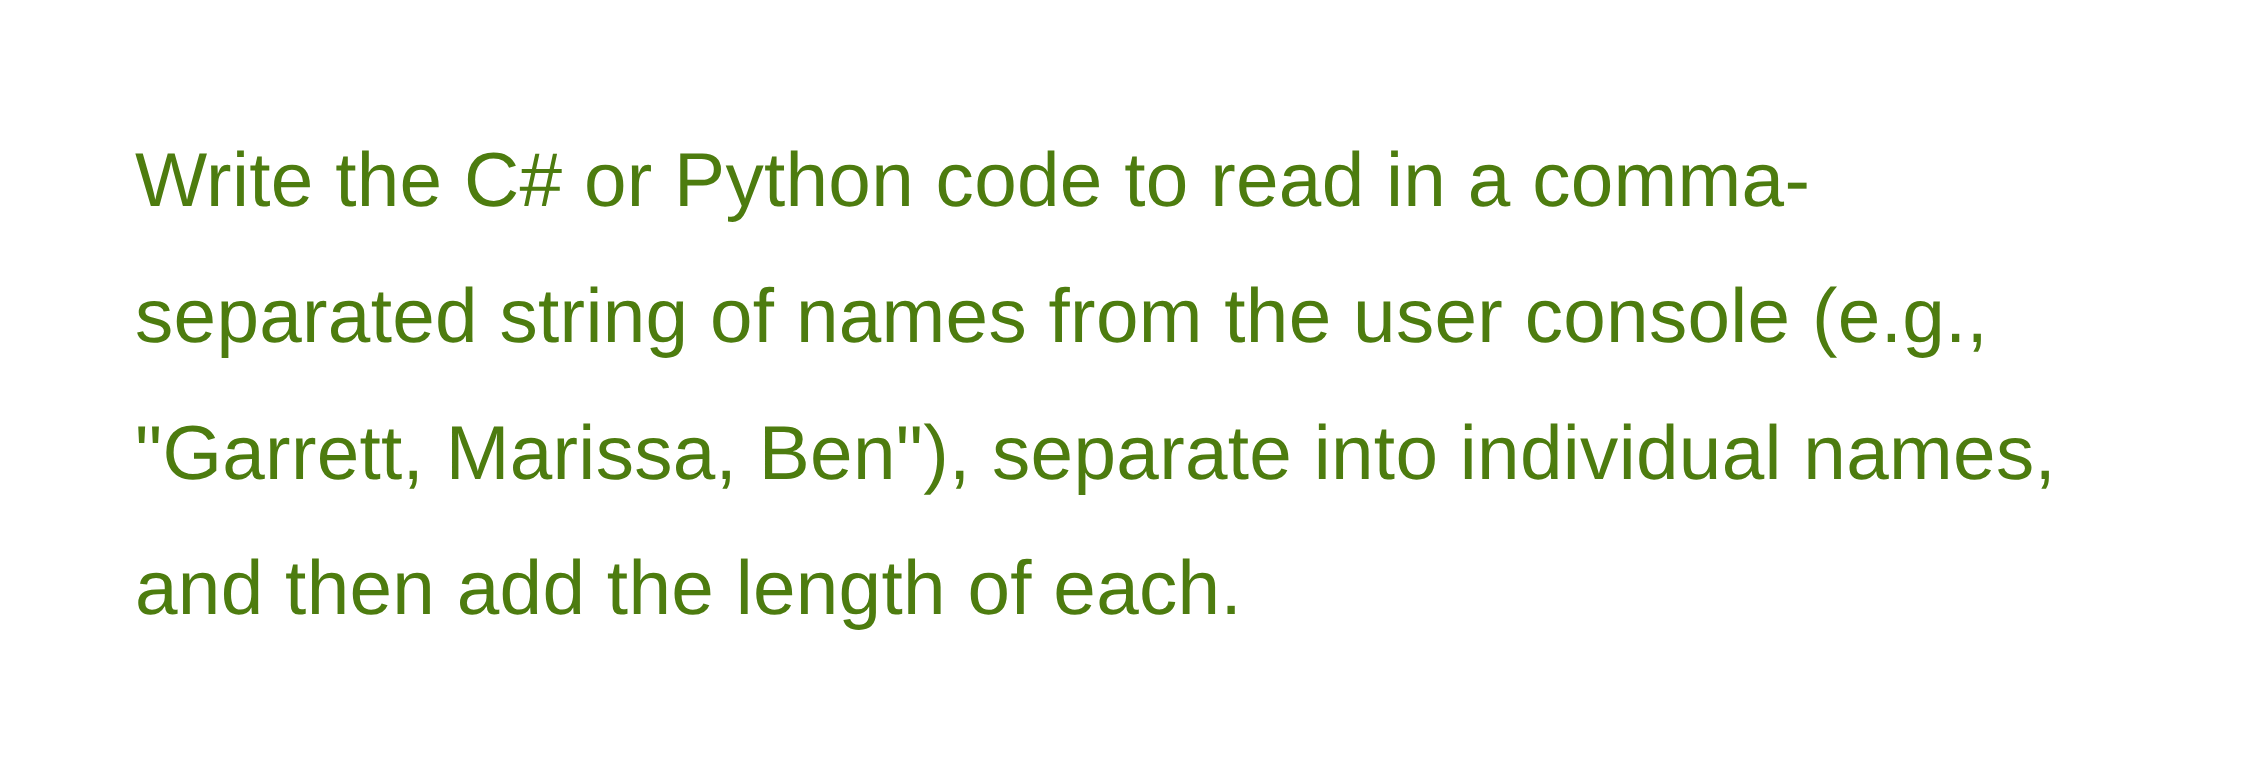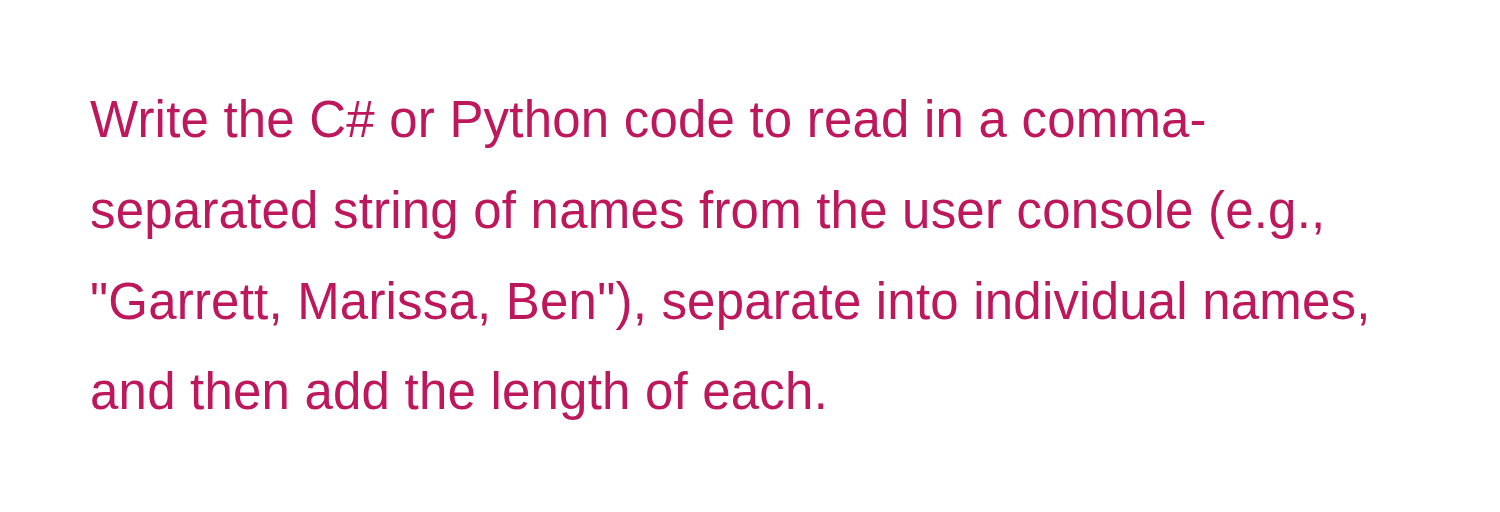--- a/index.html
+++ b/index.html
@@ -16,21 +16,21 @@
     }
     .content {
       position: absolute;
       left: 90px;
       top: 75px;
       width: 1330px;
     }
     .paragraph {
       font-size: 51px;
       line-height: 1.78;
-      color: #be185d;
+      color: #4d7c0f;
       font-weight: 400;
       letter-spacing: 0.2px;
     }
   </style>
 </head>
 <body>
 
 <div class="content">
   <p class="paragraph">Write the C# or Python code to read in a comma-separated string of names from the user console (e.g., "Garrett, Marissa, Ben"), separate into individual names, and then add the length of each.</p>
 </div>

